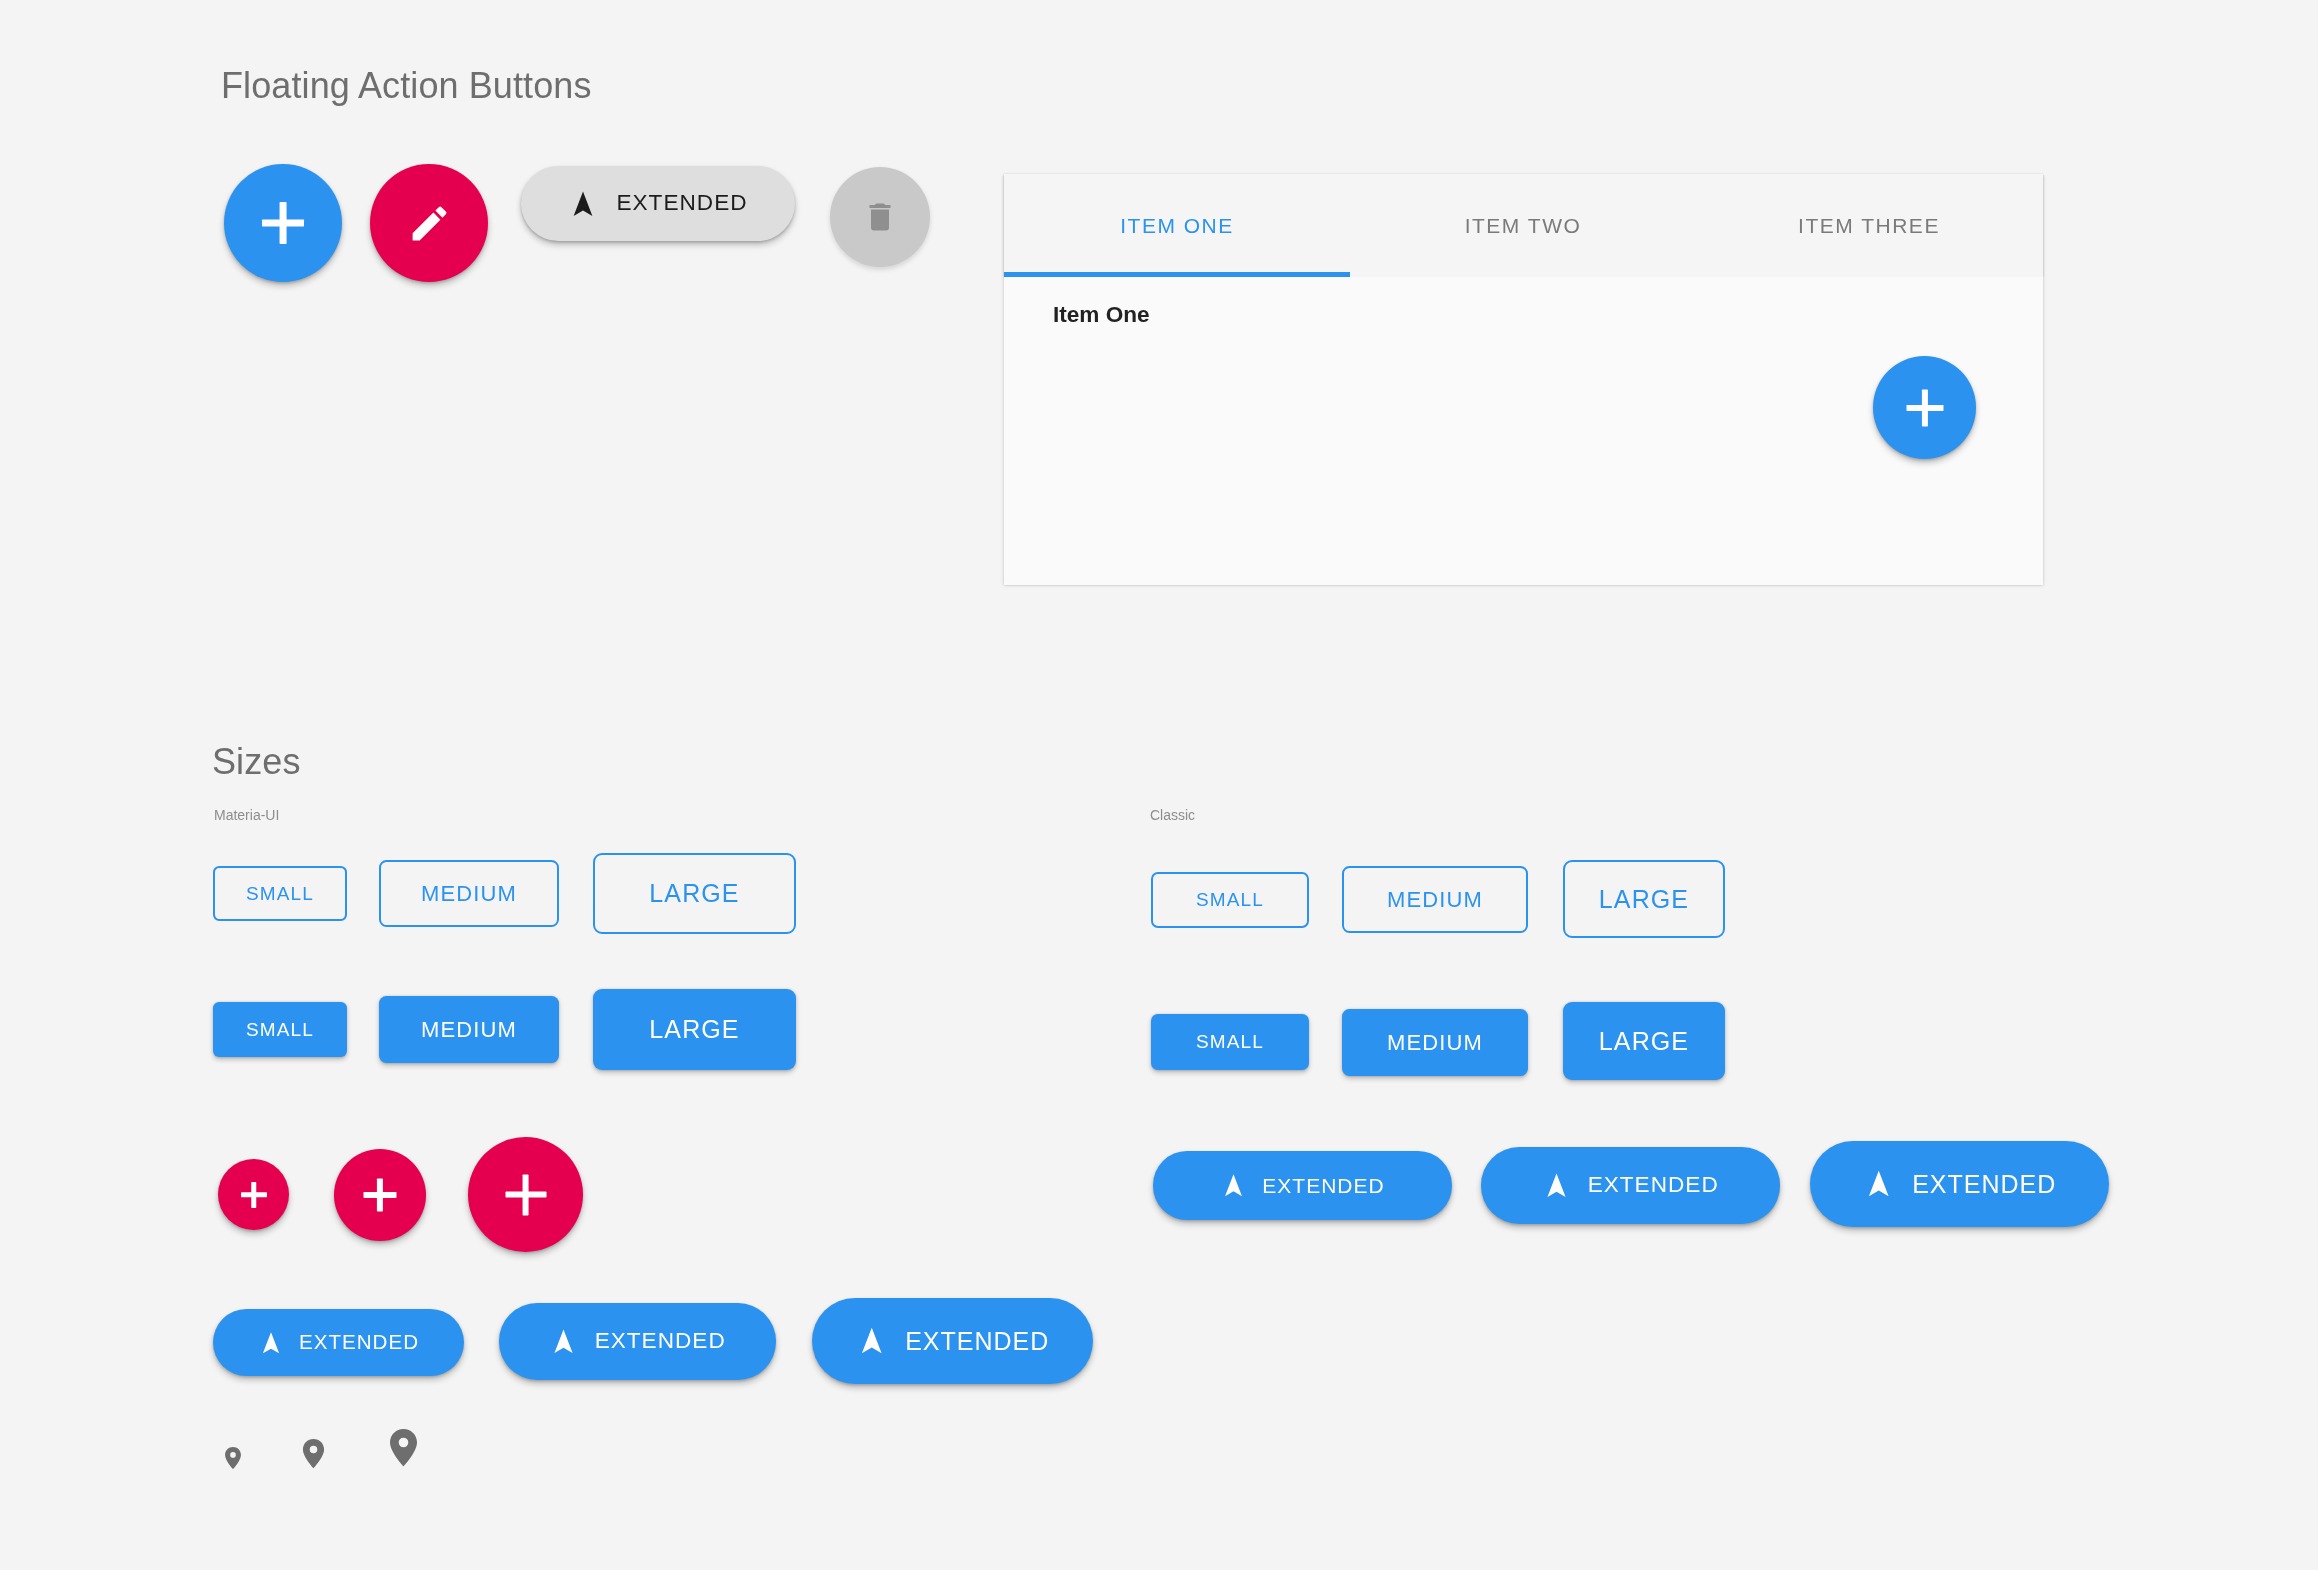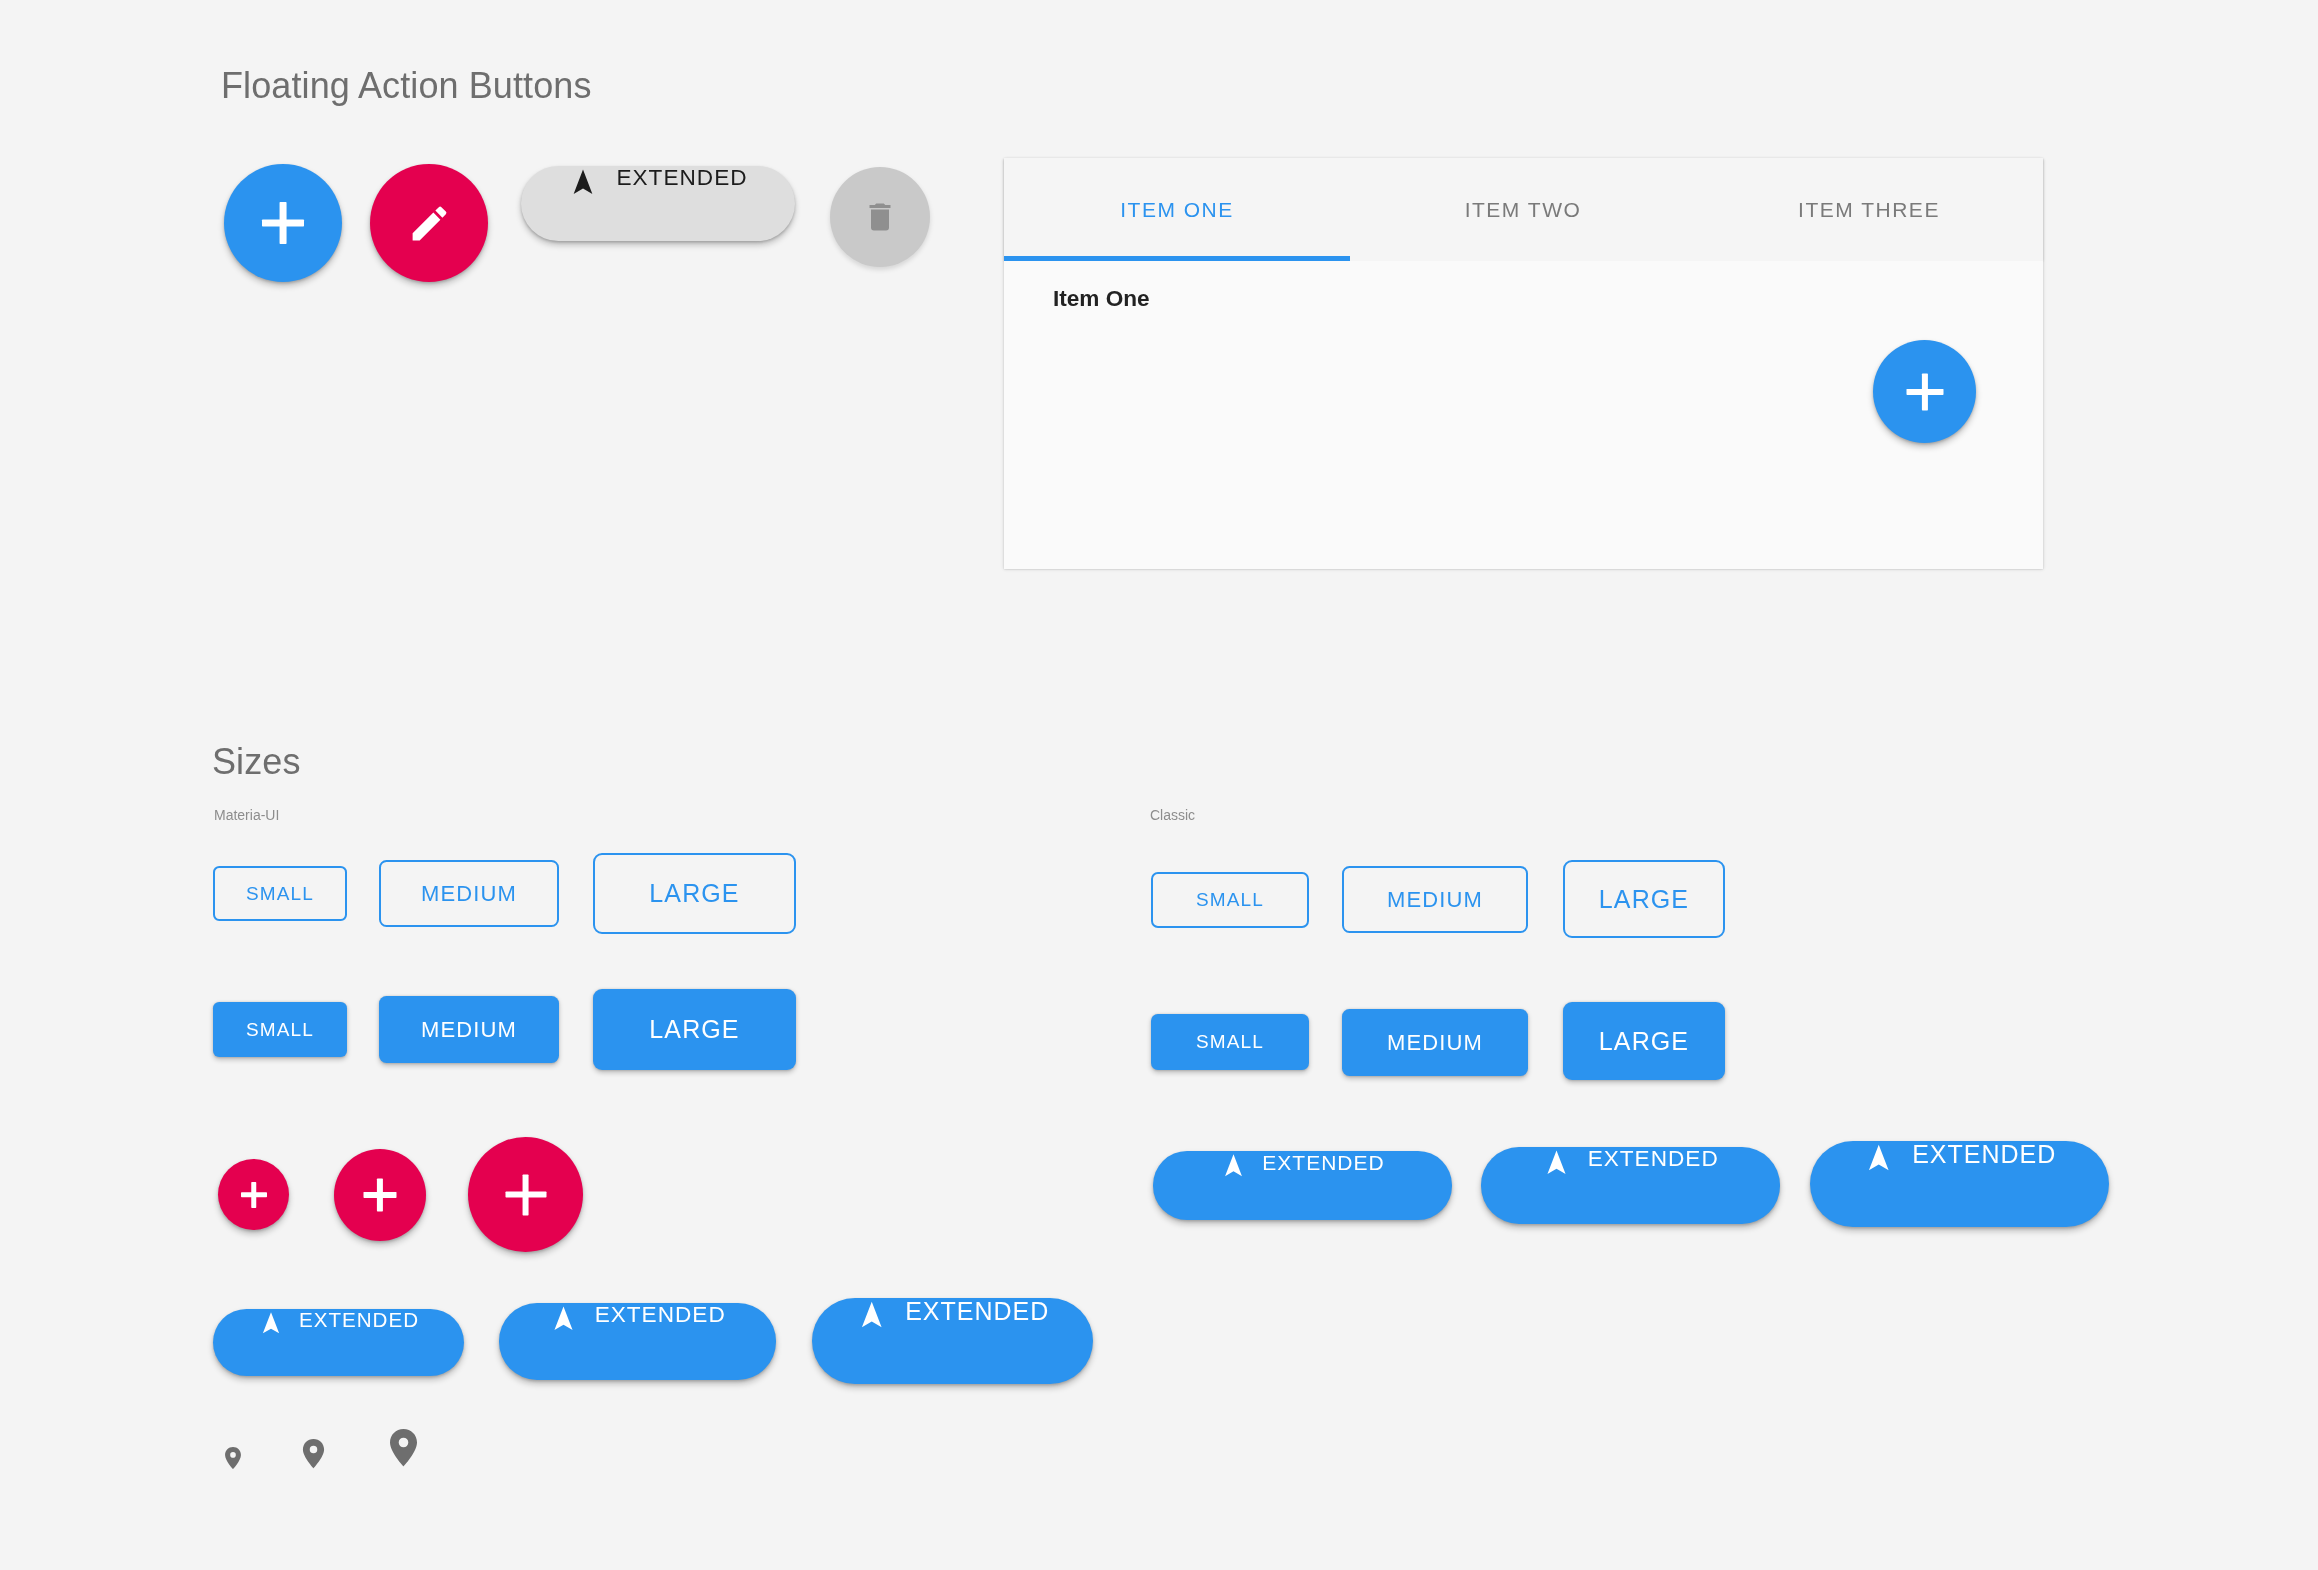--- a/index.html
+++ b/index.html
@@ -43,20 +43,21 @@
     padding: 0;
     box-shadow: 0 4.1px 6.9px rgba(0,0,0,0.22), 0 1.4px 2.7px rgba(0,0,0,0.18);
   }
   .fab.blue  { background:#2b93ef; }
   .fab.pink  { background:#e4004f; }
   .fab.grey  { background:#c9c9c9; box-shadow:0 2.7px 5.5px rgba(0,0,0,0.13); cursor:default; }
 
   .fab-ext {
     position: absolute;
     display: flex;
+    align-items: center;
     justify-content: center;
     border: none;
     cursor: pointer;
     box-shadow: 0 4.1px 6.9px rgba(0,0,0,0.22), 0 1.4px 2.7px rgba(0,0,0,0.18);
     font-family: "Liberation Sans", sans-serif;
     font-weight: 500;
     letter-spacing: 1px;
     white-space: nowrap;
   }
   .fab-ext.blue  { background:#2b93ef; color:#ffffff; }
@@ -69,21 +70,21 @@
   .plus::before, .plus::after {
     content:""; position:absolute; background:#fff; border-radius:0.7px;
     top:50%; left:50%; transform:translate(-50%,-50%);
   }
   .plus::before { width:100%; height:var(--pt); }
   .plus::after  { height:100%; width:var(--pt); }
 
   
   #tab-panel {
     position:absolute;
-    left:1004px; top:158px; width:1039px; height:411px;
+    left:1004px; top:174px; width:1039px; height:411px;
     background:#b91c1c;
     box-shadow: 0 1.4px 3.4px rgba(0,0,0,0.18), 0 0.7px 1.4px rgba(0,0,0,0.12);
   }
   #tab-bar {
     position:relative; height:103px;
     background:#f5f5f5;
     display:flex; align-items:center;
     box-shadow: 0 1.4px 2.7px rgba(0,0,0,0.14);
   }
   .tab {

